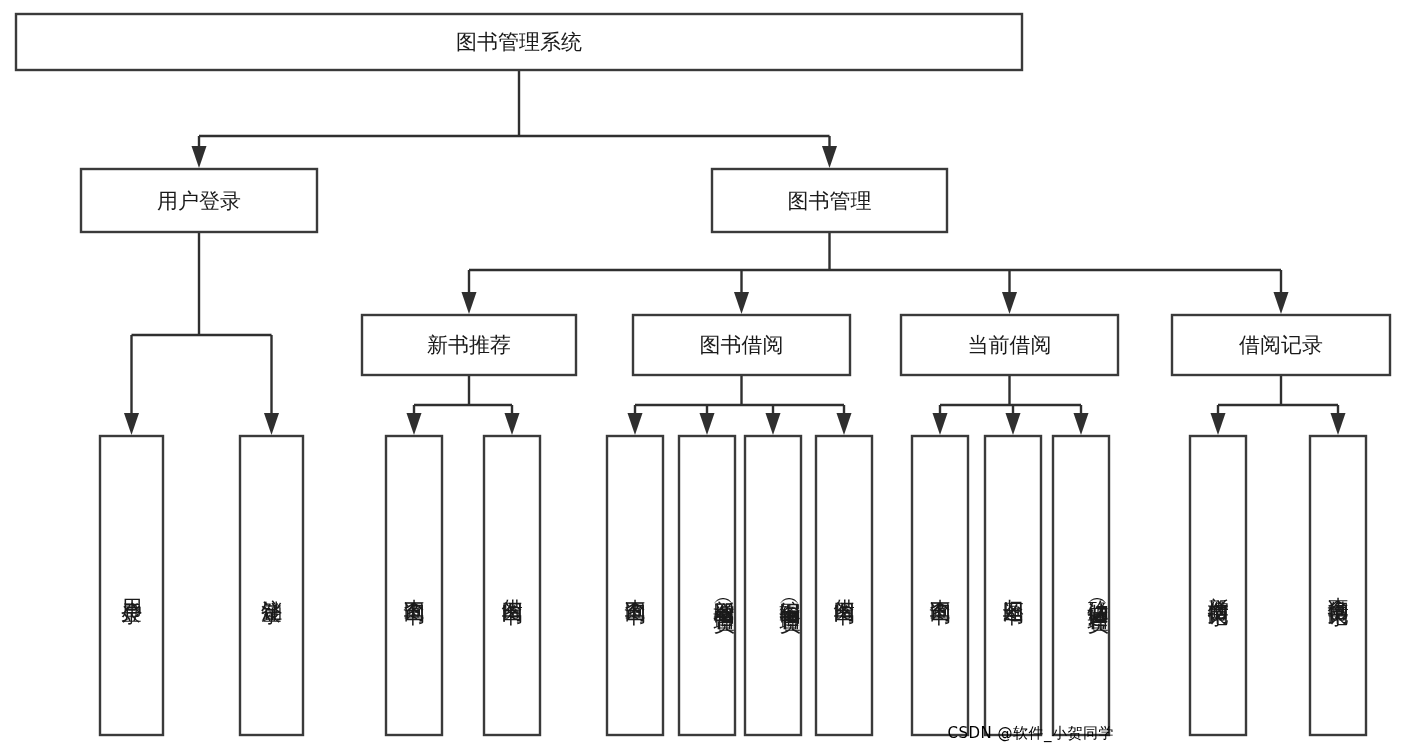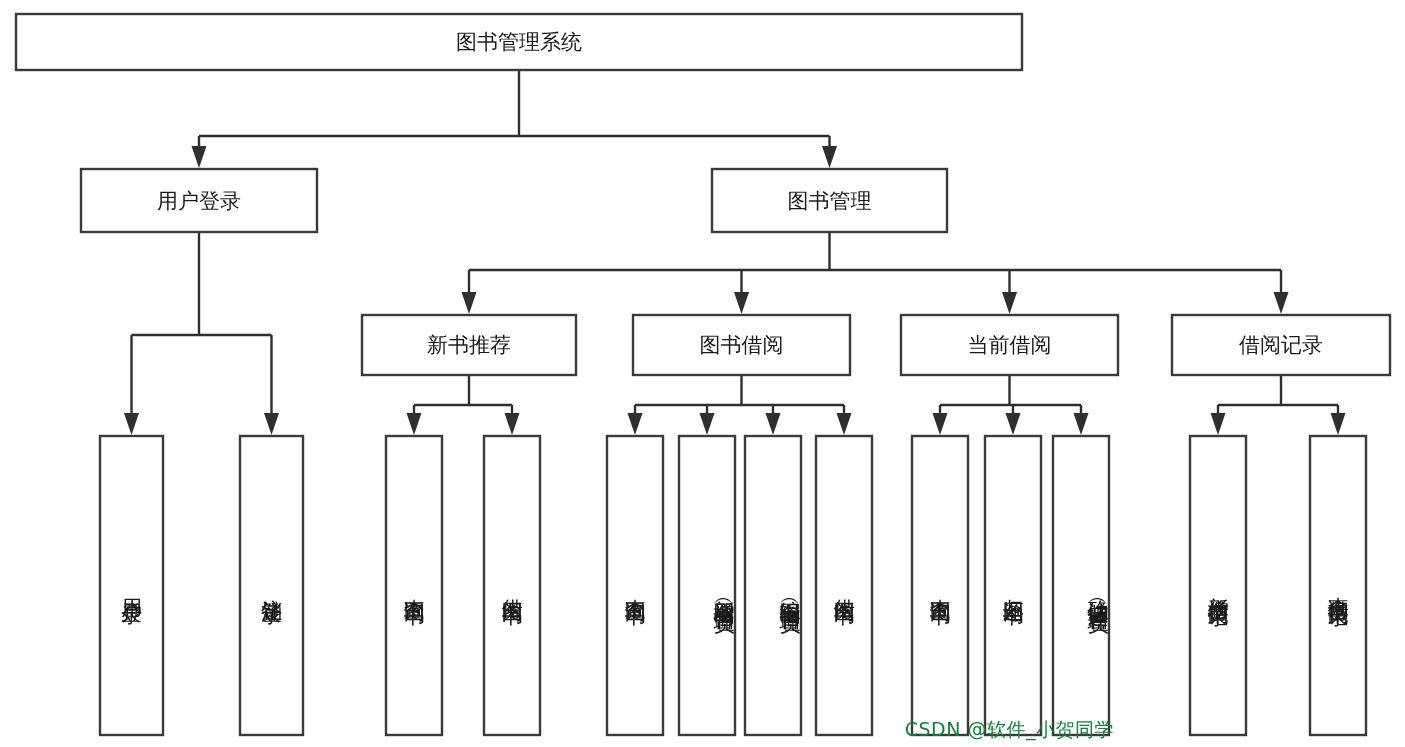--- a/index.html
+++ b/index.html
@@ -67,22 +67,22 @@
     pointer-events: none;
   }
   .leaf-label.center-v {
     align-items: center;
   }
   .watermark {
     position: absolute;
     right: 8px;
     bottom: 4px;
     font-family: "DejaVu Sans", "Liberation Sans", sans-serif;
-    font-size: 19px;
-    color: #15803d;
+    font-size: 15px;
+    color: #000000;
     white-space: nowrap;
     letter-spacing: 0.5px;
   }
 </style>
 </head>
 <body>
 
 <div id="diagram-root">
 
   <svg id="tree-svg" viewBox="0 0 1405 747">

